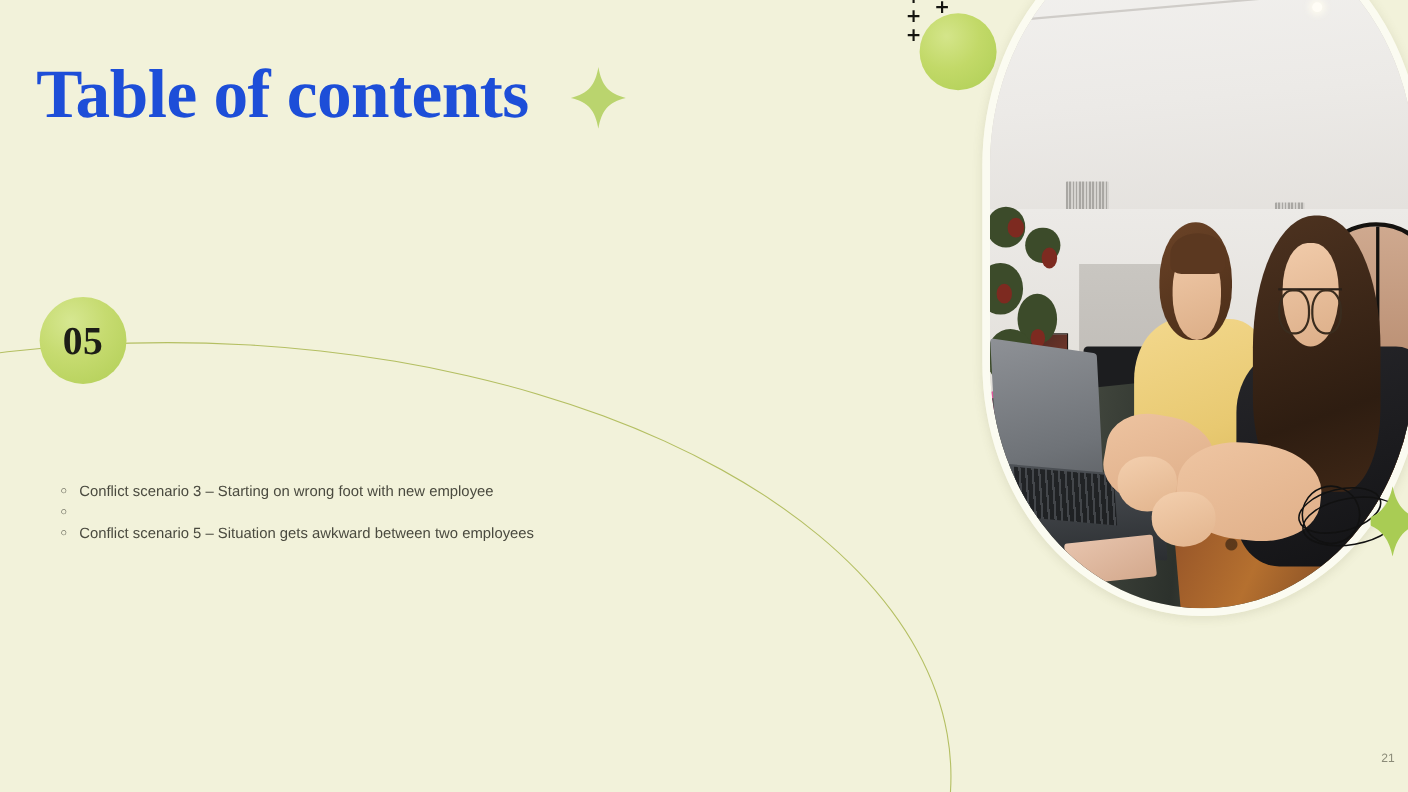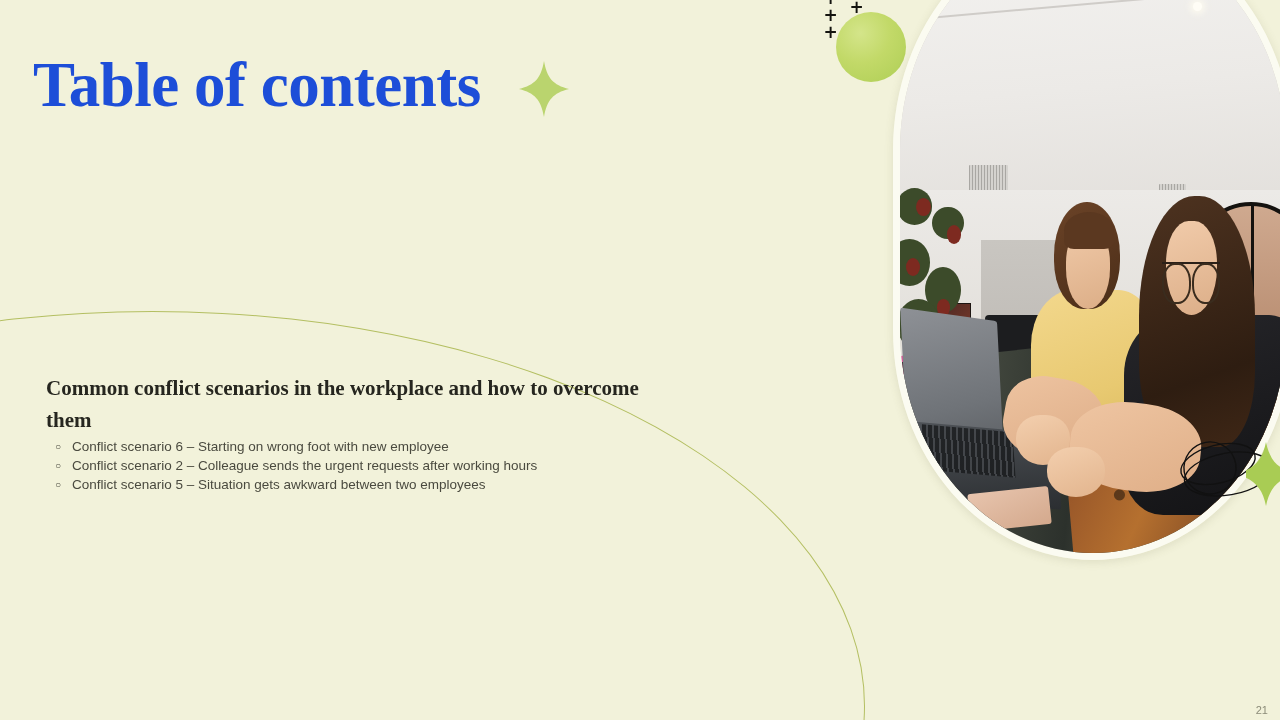--- a/index.html
+++ b/index.html
@@ -363,21 +363,21 @@
     color: #4a4a3f;
     text-align: left;
     padding-left: 3px;
     box-sizing: border-box;
   }
 
   
   .page-num {
     position: absolute;
     right: 12px;
-    bottom: 4px;
+    bottom: 24px;
     font-family: "Liberation Sans", sans-serif;
     font-size: 11px;
     color: #8b8b78;
   }
 </style>
 </head>
 <body>
 
 <div id="slide">
 
@@ -470,31 +470,32 @@
     <path d="M20 0 C24 20 34 29 54 32 C34 35 24 44 20 64 C16 44 6 35 -14 32 C6 29 16 20 20 0 Z" fill="#a9cc54"></path>
   </svg>
 
   <div class="title">Table of contents</div>
 
   <svg class="star-title" viewBox="0 0 50 56">
     <path d="M25 0 C28 17 34 24 50 28 C34 32 28 39 25 56 C22 39 16 32 0 28 C16 24 22 17 25 0 Z" fill="#bad46e"></path>
   </svg>
 
 
-
-  <div class="section-heading">Common conflict scenarios in the workplace and how to overcome them</div>
+  <div class="num-badge">
+    <span>05</span>
+  </div>
+
 
   <ul class="bullet-list">
     <li>
       <span class="marker">○</span>
-      <span>Conflict scenario 6 – Starting on wrong foot with new employee</span>
+      <span>Conflict scenario 3 – Starting on wrong foot with new employee</span>
     </li>
     <li>
       <span class="marker">○</span>
-      <span>Conflict scenario 2 – Colleague sends the urgent requests after working hours</span>
     </li>
     <li>
       <span class="marker">○</span>
       <span>Conflict scenario 5 – Situation gets awkward between two employees</span>
     </li>
   </ul>
 
   <div class="page-num">21</div>
 
 </div>

